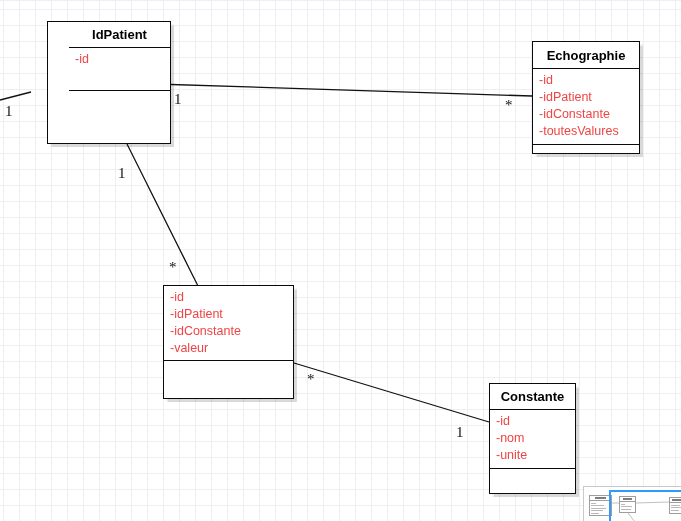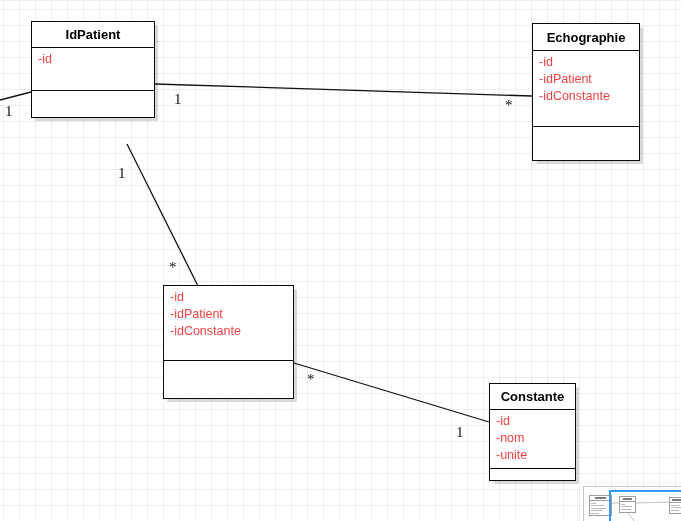--- a/index.html
+++ b/index.html
@@ -35,33 +35,33 @@
   }
   .uml-attrs{
     box-sizing:border-box;
     border-bottom:1.5px solid #0a0a0a;
     padding:3px 2px 0 6px;
     font-size:12.5px;line-height:17px;color:#ef4444;
     white-space:nowrap;overflow:hidden;
   }
   .uml-empty{flex:1;}
 
-  #class-idpatient{left:31px;top:21px;width:124px;height:97px;}
+  #class-idpatient{left:47px;top:21px;width:124px;height:123px;padding-left:21px;}
   #class-idpatient .uml-title{height:26px;}
   #class-idpatient .uml-attrs{height:43px;}
 
-  #class-echographie{left:532px;top:23px;width:108px;height:138px;}
+  #class-echographie{left:532px;top:41px;width:108px;height:113px;}
   #class-echographie .uml-title{height:27px;}
   #class-echographie .uml-attrs{height:76px;}
 
   #class-patientconstante{left:163px;top:285px;width:131px;height:114px;}
   #class-patientconstante .uml-title{height:27px;}
   #class-patientconstante .uml-attrs{height:75px;}
 
-  #class-constante{left:489px;top:383px;width:87px;height:98px;}
+  #class-constante{left:489px;top:383px;width:87px;height:111px;}
   #class-constante .uml-title{height:26px;}
   #class-constante .uml-attrs{height:59px;}
 
   .mult{
     position:absolute;
     font-family:"Liberation Serif", serif;
     font-size:15px;color:#111;
     line-height:15px;
   }
   #mult-0{left:5px;top:104px;}
@@ -121,29 +121,31 @@
     </div>
     <div class="uml-empty"></div>
   </div>
 
   <div class="uml-class" id="class-echographie">
     <div class="uml-title">Echographie</div>
     <div class="uml-attrs">
       <div>-id</div>
       <div>-idPatient</div>
       <div>-idConstante</div>
+      <div>-toutesValures</div>
     </div>
     <div class="uml-empty"></div>
   </div>
 
   <div class="uml-class" id="class-patientconstante">
     <div class="uml-attrs">
       <div>-id</div>
       <div>-idPatient</div>
       <div>-idConstante</div>
+      <div>-valeur</div>
     </div>
     <div class="uml-empty"></div>
   </div>
 
   <div class="uml-class" id="class-constante">
     <div class="uml-title">Constante</div>
     <div class="uml-attrs">
       <div>-id</div>
       <div>-nom</div>
       <div>-unite</div>

